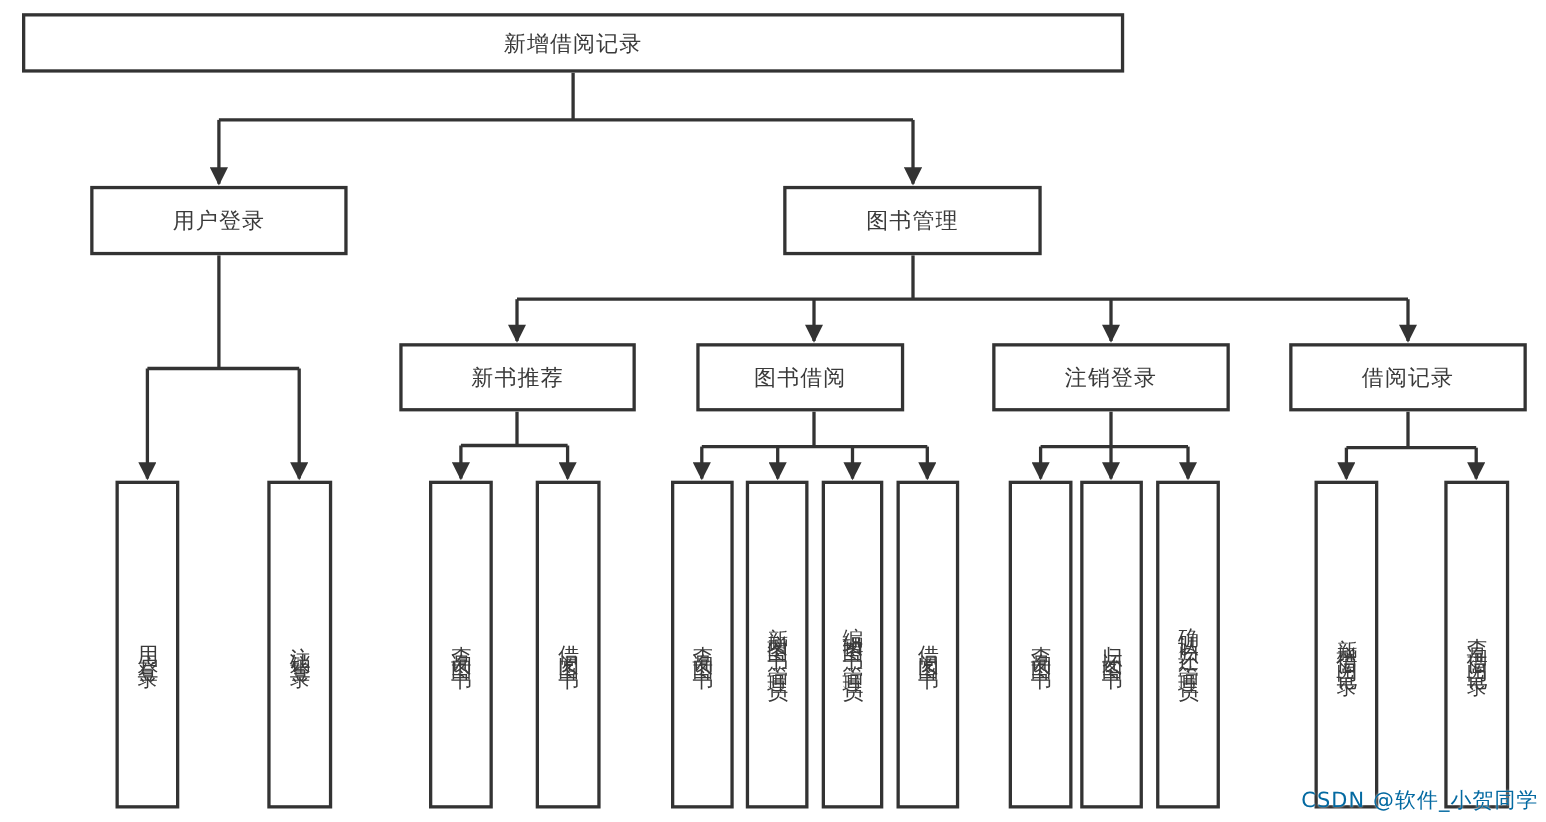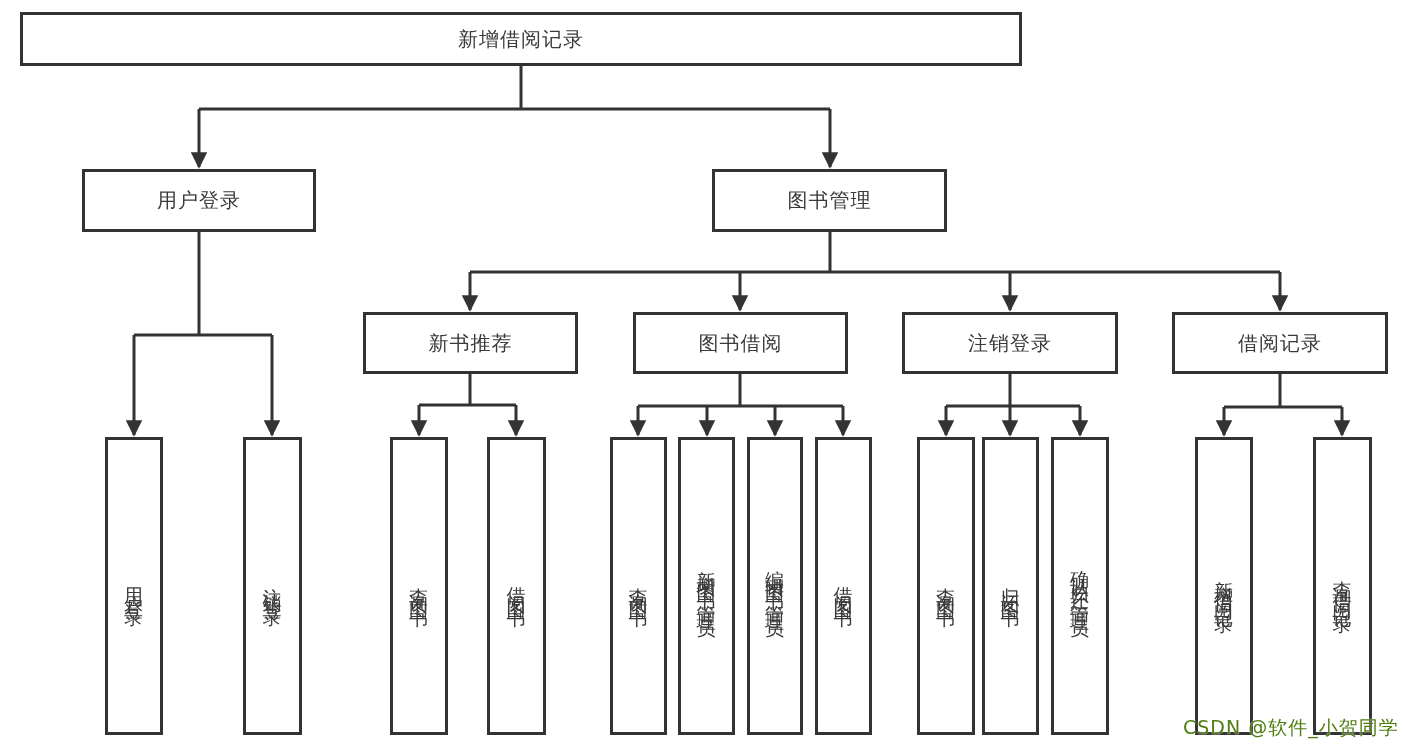--- a/index.html
+++ b/index.html
@@ -7,21 +7,21 @@
           font-family:"DejaVu Sans","Liberation Sans",sans-serif;}
   .wires{position:absolute;left:0;top:0;z-index:0;}
   .hbox{position:absolute;box-sizing:border-box;background:#fff;border:3px solid #333;
         display:flex;align-items:center;justify-content:center;z-index:1;
         font-size:20px;color:#3a3a3a;letter-spacing:1px;}
   .vbox{position:absolute;box-sizing:border-box;background:#fff;border:3px solid #333;
         display:flex;align-items:center;justify-content:center;z-index:1;color:#3a3a3a;}
   .vbox .vlabel{writing-mode:vertical-rl;text-orientation:mixed;font-size:19px;
         letter-spacing:7px;line-height:1;white-space:nowrap;}
   .watermark{position:absolute;left:1183px;top:715px;z-index:2;font-size:19px;
-        color:#4d7c0f;letter-spacing:1px;white-space:nowrap;text-shadow:0 0 2px #ffffff;text-align:right;}
+        color:#0369a1;letter-spacing:1px;white-space:nowrap;text-shadow:0 0 2px #ffffff;text-align:right;}
 </style>
 </head>
 <body>
 
 <div class="canvas">
 
   <svg class="wires" width="1405" height="747" viewBox="0 0 1405 747">
     <defs>
       <marker id="ah" viewBox="0 0 10 10" refX="9" refY="5" markerWidth="8.5" markerHeight="5.5" orient="auto-start-reverse" markerUnits="strokeWidth">
         <path d="M0 0 L10 5 L0 10 z" fill="#333333"></path>
@@ -85,21 +85,21 @@
   <div class="hbox" style="left:82px;top:169px;width:234px;height:63px;">
     <span>用户登录</span>
   </div>
   <div class="hbox" style="left:712px;top:169px;width:235px;height:63px;">
     <span>图书管理</span>
   </div>
 
   <div class="hbox" style="left:363px;top:312px;width:215px;height:62px;text-align:center;">
     <span>新书推荐</span>
   </div>
-  <div class="hbox" style="left:633px;top:312px;width:215px;height:62px;">
+  <div class="hbox" style="left:633px;top:312px;width:189px;height:62px;">
     <span>图书借阅</span>
   </div>
   <div class="hbox" style="left:902px;top:312px;width:216px;height:62px;">
     <span>注销登录</span>
   </div>
   <div class="hbox" style="left:1172px;top:312px;width:216px;height:62px;text-align:right;">
     <span>借阅记录</span>
   </div>
 
   <div class="vbox" style="left:105px;top:437px;width:58px;height:298px;">

